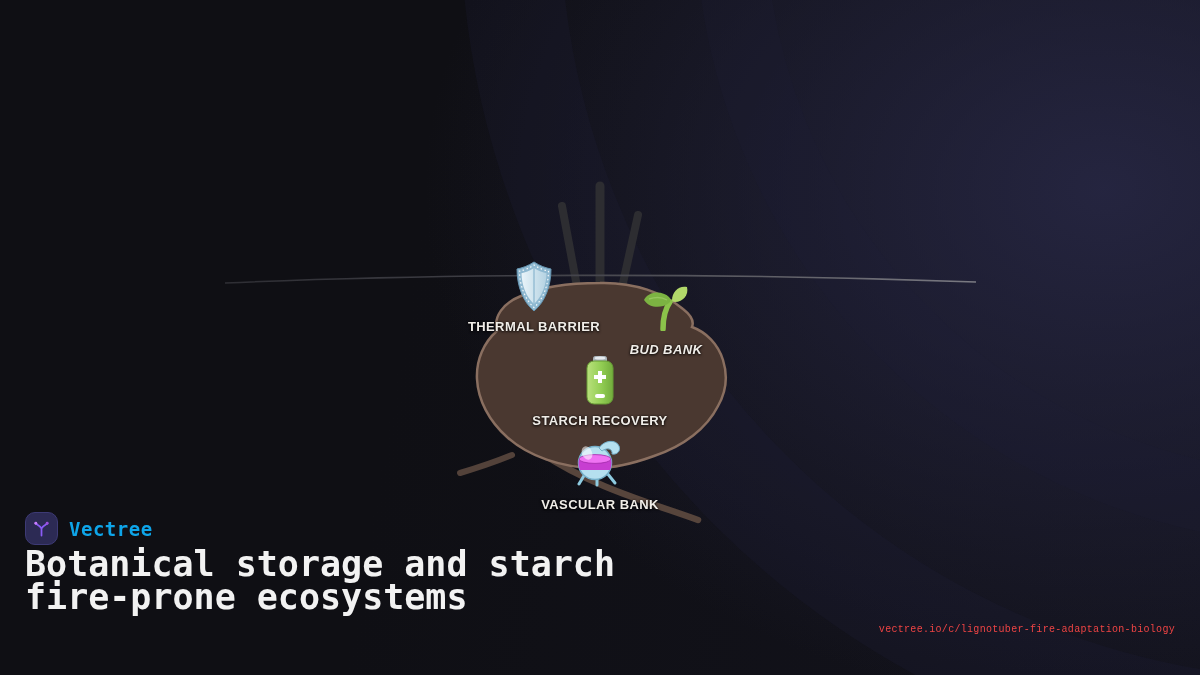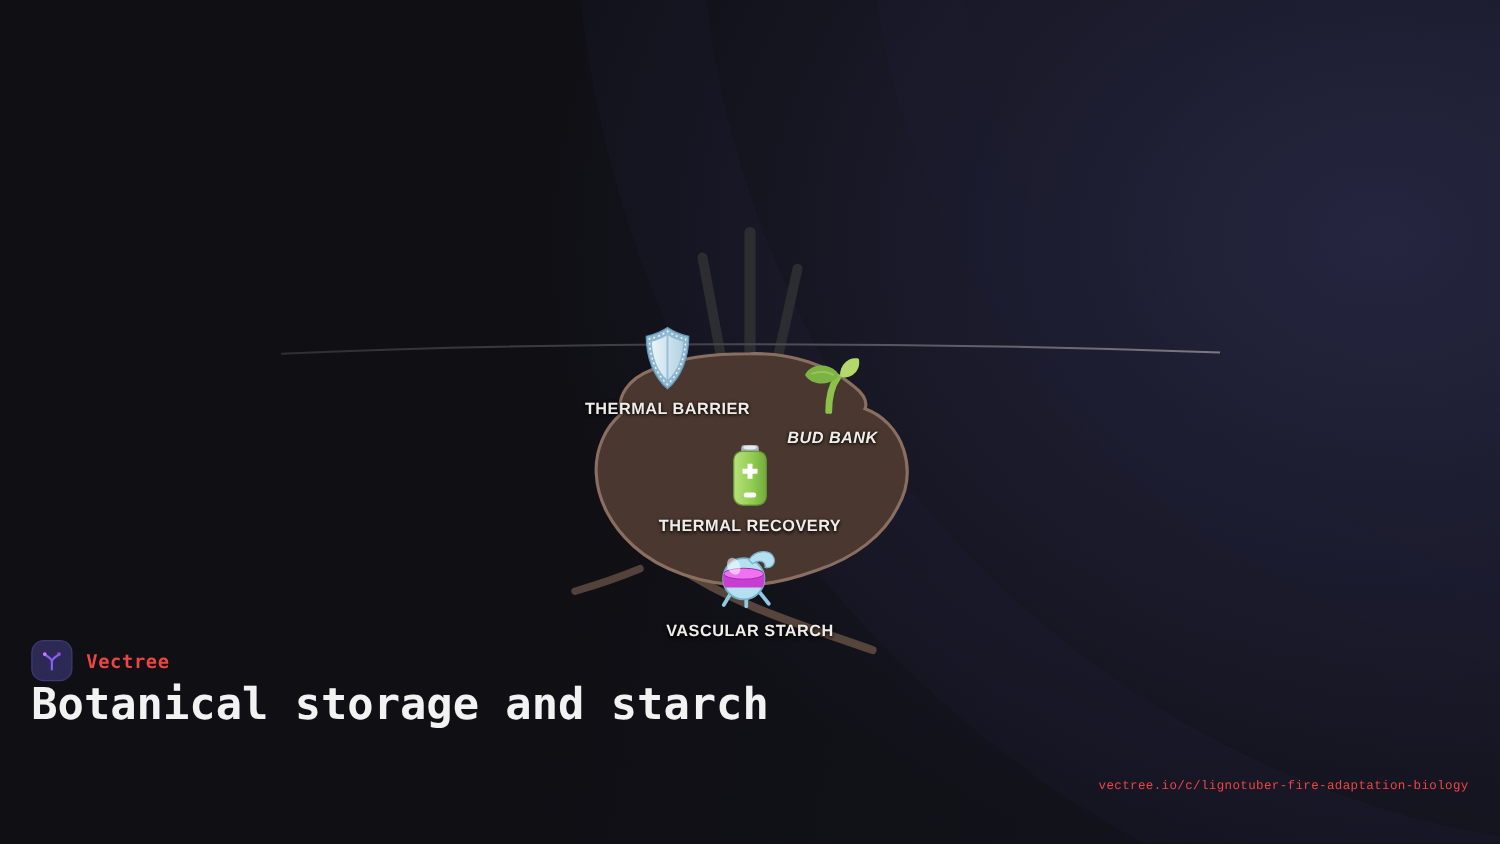--- a/index.html
+++ b/index.html
@@ -27,22 +27,22 @@
   .ic-seedling{left:639px;top:284px;}
   .ic-battery{left:584px;top:355px;}
   .ic-alembic{left:569px;top:437px;}
   .brand-row{position:absolute;left:25px;top:512px;display:flex;align-items:center;gap:11px;}
   .brand-badge{
     width:33px;height:33px;border-radius:10px;background:#2c2a54;
     border:1px solid #3d3a75;box-sizing:border-box;
     display:flex;align-items:center;justify-content:center;
   }
   .brand-name{
-    color:#ef4444;font-family:"DejaVu Sans Mono", monospace;
-    font-weight:bold;font-size:15px;letter-spacing:.5px;
+    color:#0ea5e9;font-family:"DejaVu Sans Mono", monospace;
+    font-weight:bold;font-size:19px;letter-spacing:.5px;
   }
   .page-title{
     position:absolute;left:25px;top:548px;
     color:#f2f2f2;font-family:"DejaVu Sans Mono", monospace;
     font-weight:bold;font-size:35px;line-height:32.5px;letter-spacing:0;
     white-space:nowrap;
   }
   .footer-url{
     position:absolute;right:25px;top:624px;
     color:#ef4444;font-family:Liberation Mono, monospace;
@@ -141,31 +141,32 @@
   <g clip-path="url(#bowlClip)">
     <rect x="8" y="22" width="36" height="11" fill="#c73ed1"></rect>
     <ellipse cx="26" cy="22" rx="16" ry="4.4" fill="#ef72f2" stroke="#a12baa" stroke-width=".8"></ellipse>
   </g>
   <path d="M30 11 C 35 3, 47 2, 50 9 C 52 14, 48 18, 43 17 C 44 12, 38 10, 33 14 Z" fill="#b5e0ef" stroke="#74afc9" stroke-width="1"></path>
   <ellipse cx="18" cy="16" rx="5" ry="7" fill="#ffffff" opacity="0.55" transform="rotate(-25 18 16)"></ellipse>
 </svg>
 
 <div class="node-label lbl-thermal">THERMAL BARRIER</div>
 <div class="node-label lbl-bud">BUD BANK</div>
-<div class="node-label lbl-starch">THERMAL RECOVERY</div>
-<div class="node-label lbl-vascular">VASCULAR STARCH</div>
+<div class="node-label lbl-starch">STARCH RECOVERY</div>
+<div class="node-label lbl-vascular">VASCULAR BANK</div>
 
 <div class="brand-row">
   <div class="brand-badge">
     <svg width="21" height="21" viewBox="0 0 24 24">
       <path d="M12 20 L12 12 M12 12 C10 9, 8 8, 5.5 6.5 M12 12 C14 9, 16 8, 18.5 6.5" fill="none" stroke="#8b5cf6" stroke-width="2" stroke-linecap="round"></path>
       <circle cx="5.5" cy="6" r="1.7" fill="#c77dff"></circle>
       <circle cx="18.5" cy="6" r="1.7" fill="#9d4edd"></circle>
     </svg>
   </div>
   <div class="brand-name">Vectree</div>
 </div>
 
 <div class="page-title">
   <div>Botanical storage and starch</div>
+  <div>fire-prone ecosystems</div>
 </div>
 
 <div class="footer-url">vectree.io/c/lignotuber-fire-adaptation-biology</div>
 
 </body></html>

